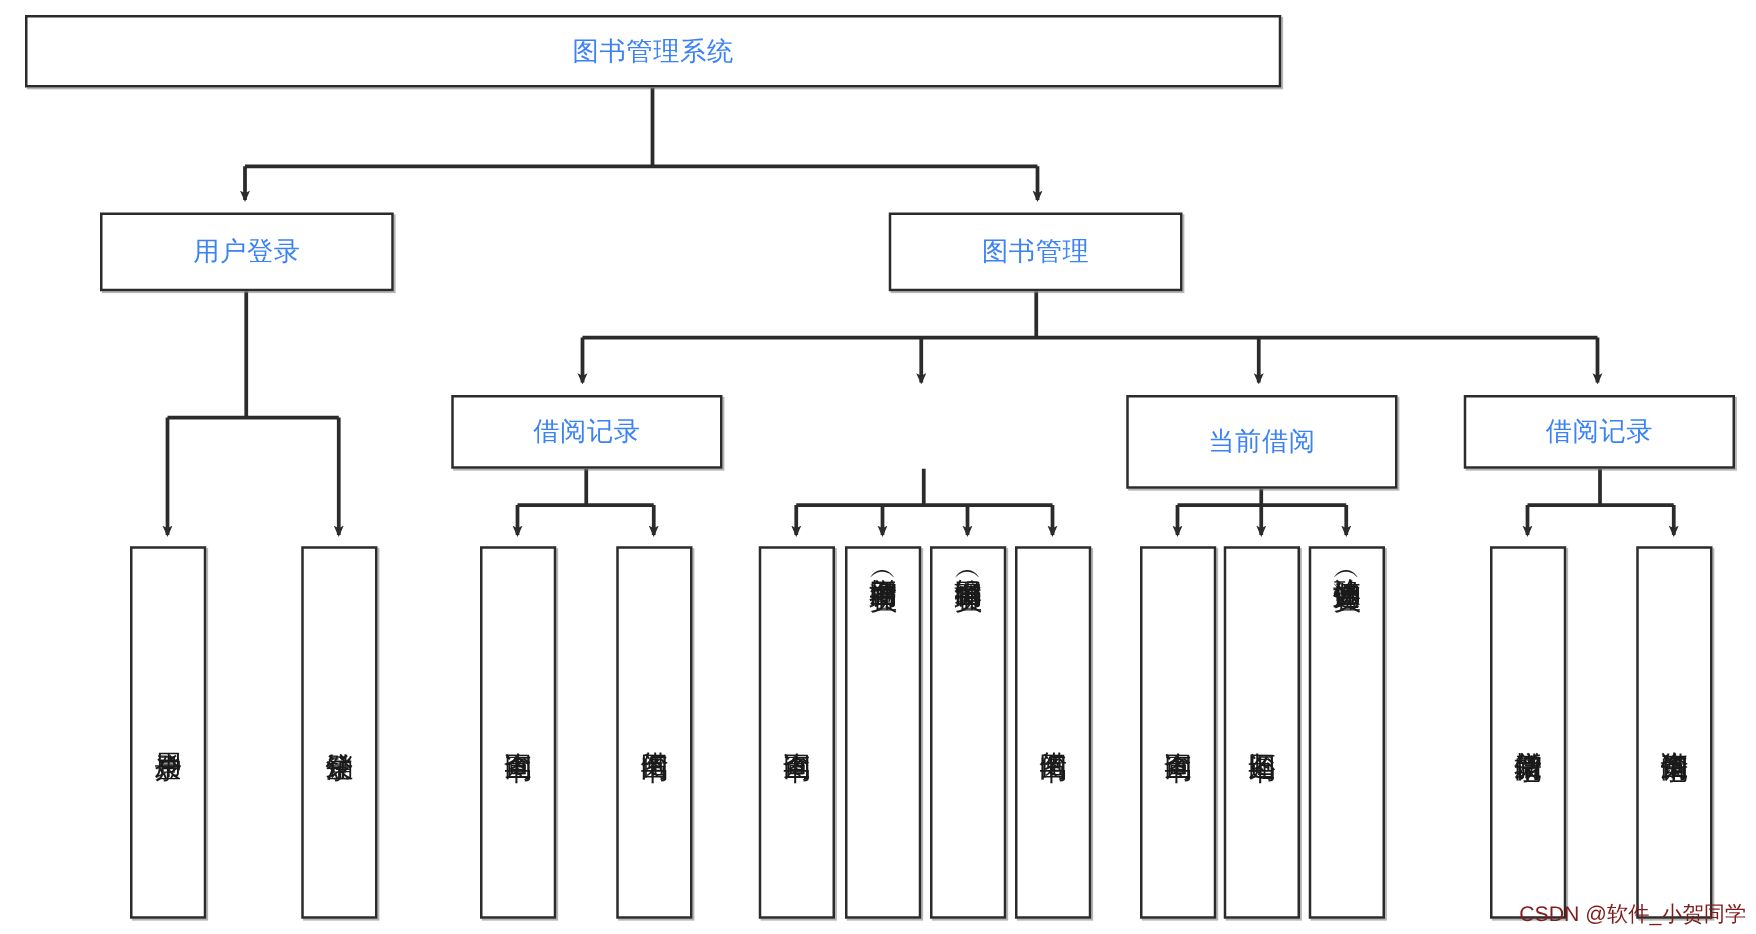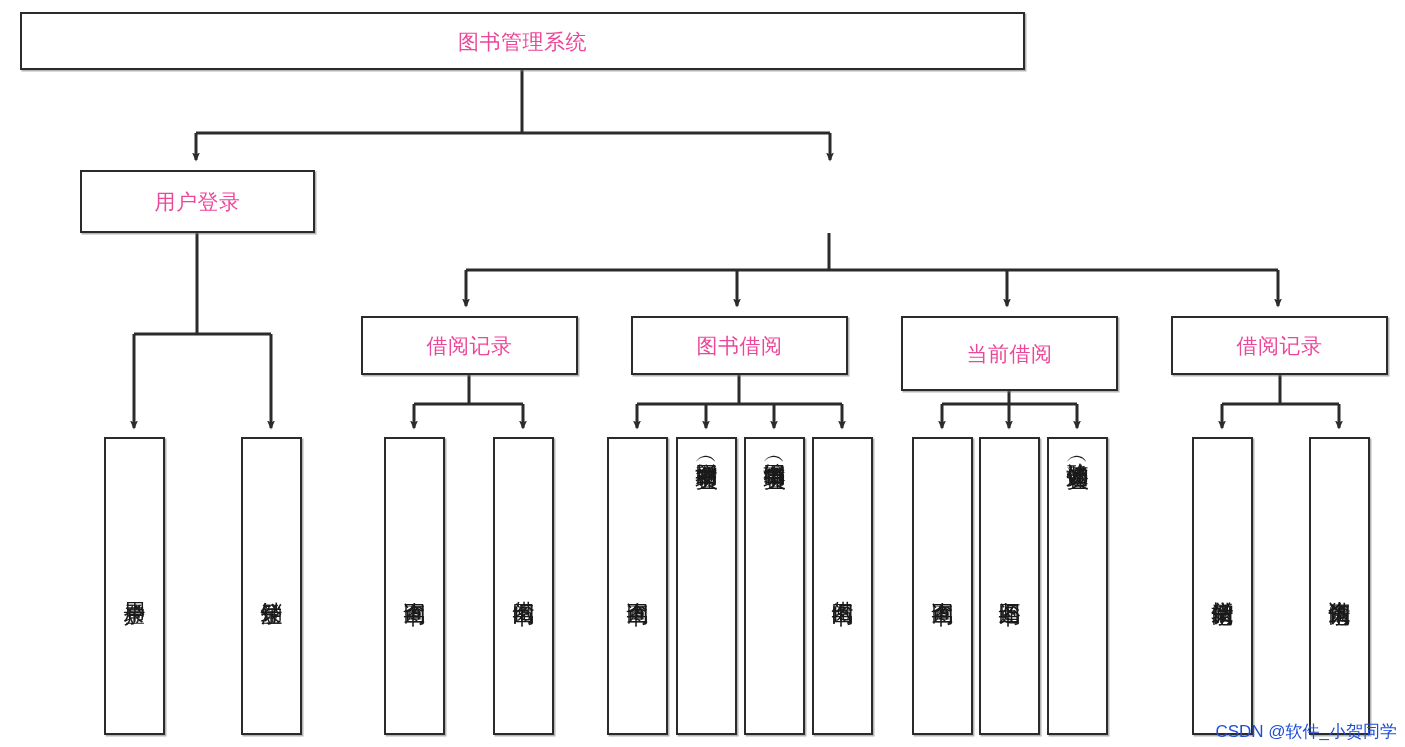--- a/index.html
+++ b/index.html
@@ -32,21 +32,21 @@
     box-sizing: border-box;
     background: #ffffff;
     border: 2px solid #2b2b2b;
     box-shadow: 1.5px 1.5px 0 rgba(120,120,120,0.55);
     display: flex;
     align-items: center;
     justify-content: center;
   }
   .node-label-h {
     font-size: 21px;
-    color: #ec4899;
+    color: #3b82f6;
     line-height: 1;
     letter-spacing: 0.5px;
     white-space: nowrap;
   }
   .node-box.leaf {
     align-items: flex-start;
     justify-content: center;
     padding-top: 6px;
   }
   .node-box.leaf.centered {
@@ -60,21 +60,21 @@
     color: #1a1a1a;
     line-height: 1.28;
     letter-spacing: 1px;
     white-space: nowrap;
   }
   .watermark {
     position: absolute;
     right: 8px;
     bottom: 4px;
     font-size: 17px;
-    color: #1d4ed8;
+    color: #7f1d1d;
     white-space: nowrap;
     pointer-events: none;
     text-align: center;
   }
 </style>
 </head>
 <body>
 
 <div id="diagram-root">
 
@@ -131,27 +131,27 @@
     </g>
   </svg>
 
   <div class="node-box" style="left:20px; top:12px; width:1005px; height:58px;">
     <span class="node-label-h">图书管理系统</span>
   </div>
 
   <div class="node-box" style="left:80px; top:170px; width:235px; height:63px;">
     <span class="node-label-h">用户登录</span>
   </div>
+  <div class="node-box" style="left:711px; top:170px; width:235px; height:63px;">
+    <span class="node-label-h">图书管理</span>
+  </div>
 
   <div class="node-box" style="left:361px; top:316px; width:217px; height:59px;">
     <span class="node-label-h">借阅记录</span>
   </div>
-  <div class="node-box" style="left:631px; top:316px; width:217px; height:59px;">
-    <span class="node-label-h">图书借阅</span>
-  </div>
   <div class="node-box" style="left:901px; top:316px; width:217px; height:75px;">
     <span class="node-label-h">当前借阅</span>
   </div>
   <div class="node-box" style="left:1171px; top:316px; width:217px; height:59px;">
     <span class="node-label-h">借阅记录</span>
   </div>
 
   <div class="node-box leaf centered" style="left:104px; top:437px; width:61px; height:298px;">
     <span class="node-label-v">用户登录</span>
   </div>

